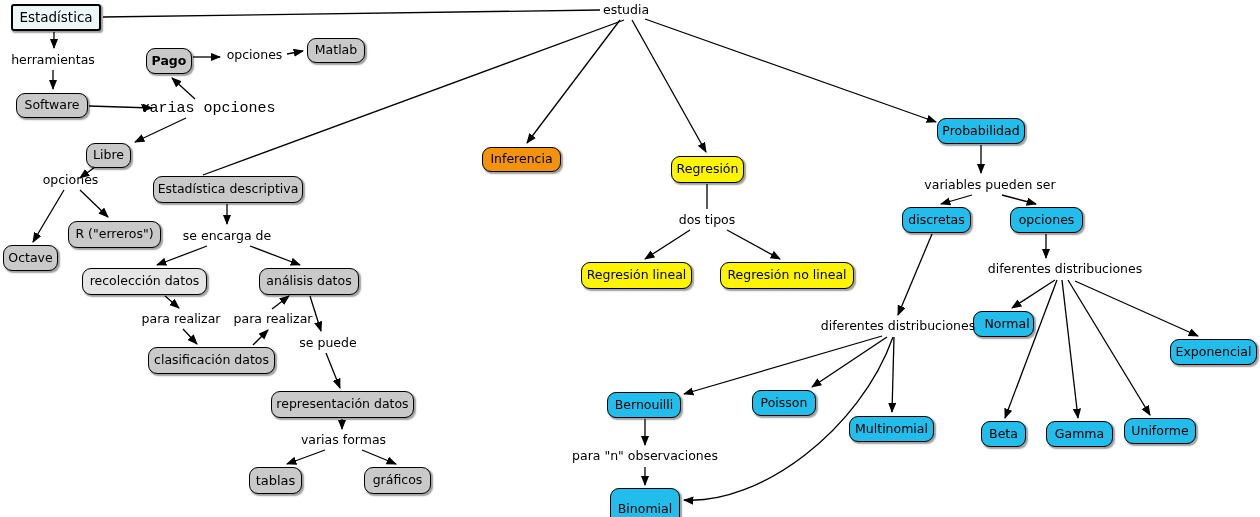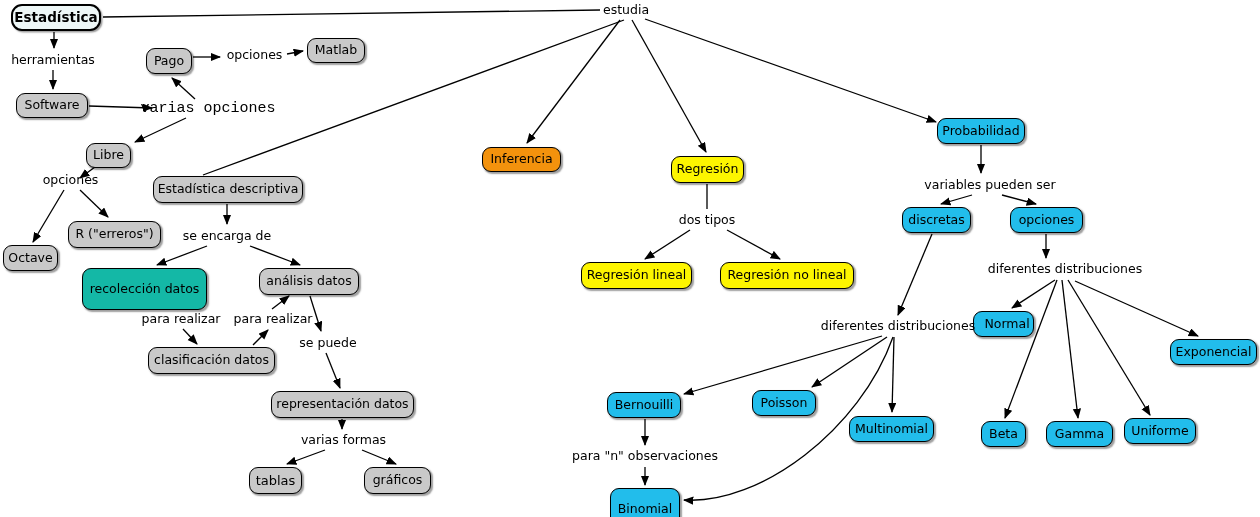--- a/index.html
+++ b/index.html
@@ -31,23 +31,23 @@
     display: flex;
     align-items: center;
     justify-content: center;
     white-space: nowrap;
     color: #000000;
     line-height: 1;
     padding: 0 8px;
     box-shadow: 1.5px 1.5px 1.5px rgba(0,0,0,0.38);
   }
   .node.root {
-    font-weight: bold;
+    font-weight: normal;
     border-width: 2px;
-    border-radius: 11px;
+    border-radius: 3px;
   }
   .linklabel {
     position: absolute;
     white-space: nowrap;
     color: #000000;
     background: transparent;
     line-height: 1;
     display: flex;
     align-items: center;
     justify-content: center;
@@ -110,27 +110,27 @@
         <path d="M 1057,280 L 1005,418" fill="none" stroke="#000000" stroke-width="1.3" marker-end="url(#arrowhead)"></path>
         <path d="M 1062,280 L 1078,418" fill="none" stroke="#000000" stroke-width="1.3" marker-end="url(#arrowhead)"></path>
         <path d="M 1068,280 L 1150,415" fill="none" stroke="#000000" stroke-width="1.3" marker-end="url(#arrowhead)"></path>
         <path d="M 1075,281 L 1198,336" fill="none" stroke="#000000" stroke-width="1.3" marker-end="url(#arrowhead)"></path>
       </g>
   </svg>
 
   <div id="nodes-layer">
       <div class="node root" style="left: 11px; top: 4px; width: 90px; height: 27px; background: rgb(238, 247, 247); font-size: 13.5px;">Estadística</div>
       <div class="node" style="left: 16px; top: 93px; width: 72px; height: 25px; background: rgb(201, 201, 201); font-size: 12.5px;">Software</div>
-      <div class="node" style="left: 146px; top: 48px; width: 46px; height: 26px; background: rgb(201, 201, 201); font-size: 12.5px;">Pago</div>
+      <div class="node" style="left: 146px; top: 48px; width: 46px; height: 26px; background: rgb(201, 201, 201); font-size: 12.5px; font-weight: bold;">Pago</div>
       <div class="node" style="left: 307px; top: 38px; width: 58px; height: 25px; background: rgb(201, 201, 201); font-size: 12.5px;">Matlab</div>
       <div class="node" style="left: 86px; top: 143px; width: 45px; height: 25px; background: rgb(201, 201, 201); font-size: 12.5px;">Libre</div>
       <div class="node" style="left: 3px; top: 245px; width: 55px; height: 26px; background: rgb(201, 201, 201); font-size: 12.5px;">Octave</div>
       <div class="node" style="left: 68px; top: 221px; width: 93px; height: 27px; background: rgb(201, 201, 201); font-size: 12.5px;">R ("erreros")</div>
       <div class="node" style="left: 153px; top: 176px; width: 150px; height: 27px; background: rgb(201, 201, 201); font-size: 12.5px;">Estadística descriptiva</div>
-      <div class="node" style="left: 82px; top: 268px; width: 125px; height: 42px; background: #14b8a6; font-size: 12.5px;">recolección datos</div>
+      <div class="node" style="left: 82px; top: 268px; width: 125px; height: 27px; background: #e5e5e5; font-size: 12.5px;">recolección datos</div>
       <div class="node" style="left: 259px; top: 268px; width: 100px; height: 27px; background: rgb(201, 201, 201); font-size: 12.5px;">análisis datos</div>
       <div class="node" style="left: 148px; top: 347px; width: 127px; height: 27px; background: rgb(201, 201, 201); font-size: 12.5px;">clasificación datos</div>
       <div class="node" style="left: 271px; top: 391px; width: 143px; height: 27px; background: rgb(201, 201, 201); font-size: 12.5px;">representación datos</div>
       <div class="node" style="left: 249px; top: 467px; width: 53px; height: 27px; background: rgb(201, 201, 201); font-size: 13px;">tablas</div>
       <div class="node" style="left: 364px; top: 467px; width: 67px; height: 27px; background: rgb(201, 201, 201); font-size: 12.5px;">gráficos</div>
       <div class="node" style="left: 482px; top: 147px; width: 79px; height: 25px; background: rgb(243, 146, 13); font-size: 12.5px;">Inferencia</div>
       <div class="node" style="left: 671px; top: 156px; width: 73px; height: 27px; background: rgb(253, 245, 0); font-size: 12.5px;">Regresión</div>
       <div class="node" style="left: 581px; top: 262px; width: 111px; height: 27px; background: rgb(253, 245, 0); font-size: 12.5px;">Regresión lineal</div>
       <div class="node" style="left: 720px; top: 262px; width: 134px; height: 27px; background: rgb(253, 245, 0); font-size: 12.5px;">Regresión no lineal</div>
       <div class="node" style="left: 937px; top: 118px; width: 88px; height: 26px; background: rgb(34, 189, 235); font-size: 12.5px;">Probabilidad</div>

